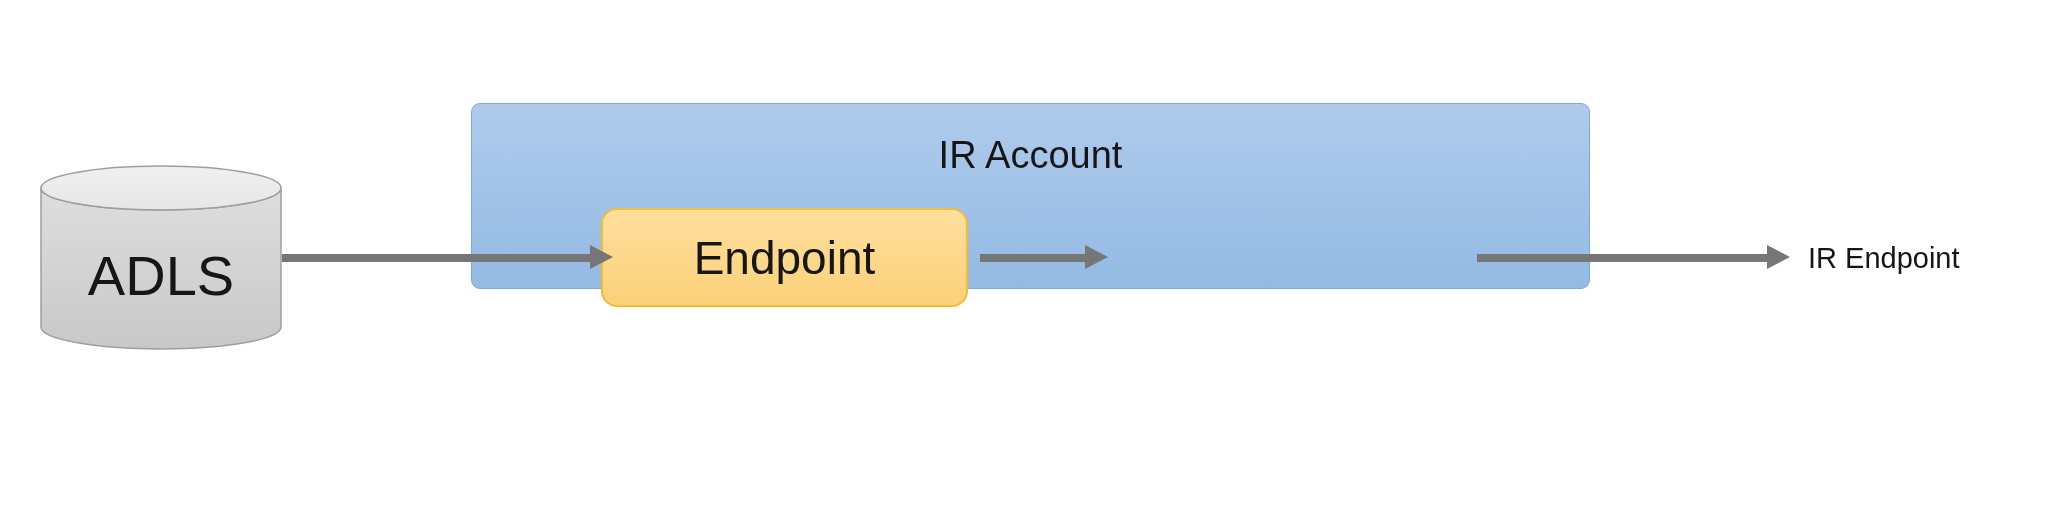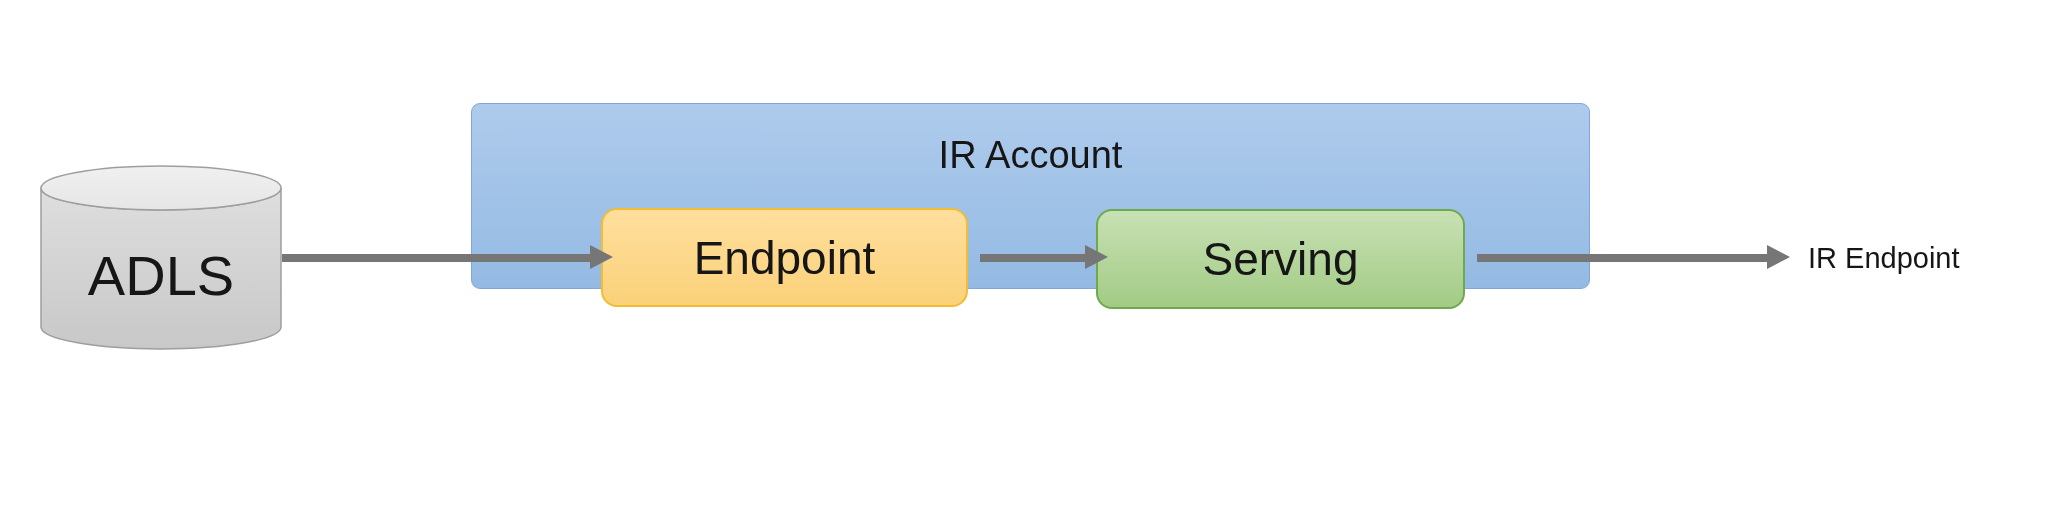--- a/index.html
+++ b/index.html
@@ -126,23 +126,20 @@
     <div class="cyl-label">ADLS</div>
   </div>
 
   <div id="ir-account">
     <div class="container-title">IR Account</div>
 
     <div class="process-box" id="modeling-box">
       <span>Endpoint</span>
     </div>
 
-    <div class="process-box" id="serving-box">
-      <span>Serving</span>
-    </div>
   </div>
 
   <div class="arrow" id="arrow-1">
     <div class="shaft"></div>
     <div class="head"></div>
   </div>
 
   <div class="arrow" id="arrow-2">
     <div class="shaft"></div>
     <div class="head"></div>

